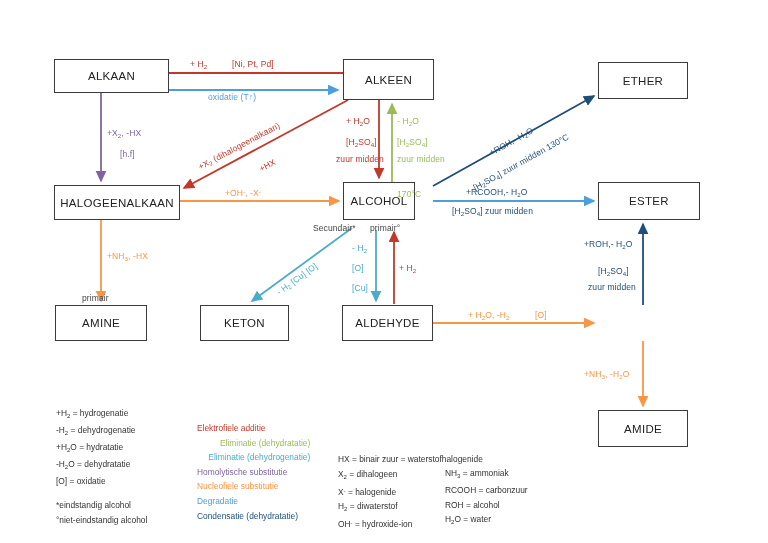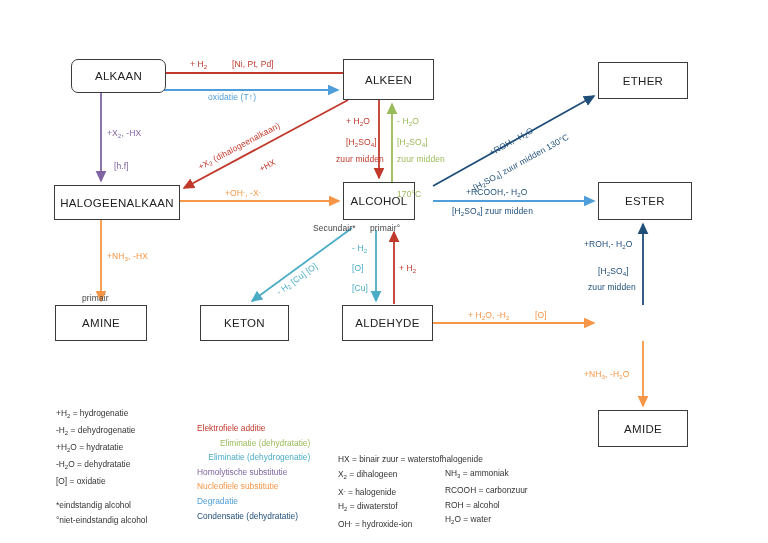--- a/index.html
+++ b/index.html
@@ -114,41 +114,41 @@
 
     <line x1="394" y1="304" x2="394" y2="232" stroke="#c0392b" stroke-width="1.8" marker-end="url(#ah-red)"></line>
 
     <line x1="432" y1="323" x2="594" y2="323" stroke="#f79646" stroke-width="1.8" marker-end="url(#ah-orange)"></line>
 
     <line x1="643" y1="305" x2="643" y2="224" stroke="#1f4e79" stroke-width="1.8" marker-end="url(#ah-navy)"></line>
 
     <line x1="643" y1="341" x2="643" y2="406" stroke="#f79646" stroke-width="1.8" marker-end="url(#ah-orange)"></line>
   </svg>
 
-  <div class="node" style="left:71px;top:59px;width:95px;height:34px;border-radius:7px;">
+  <div class="node" style="left:54px;top:59px;width:115px;height:34px;">
     <span>ALKAAN</span>
   </div>
 
   <div class="node" style="left:343px;top:59px;width:91px;height:41px;">
     <span>ALKEEN</span>
   </div>
 
   <div class="node" style="left:598px;top:62px;width:90px;height:37px;">
     <span>ETHER</span>
   </div>
 
   <div class="node" style="left:54px;top:185px;width:126px;height:35px;">
     <span>HALOGEENALKAAN</span>
   </div>
 
   <div class="node" style="left:343px;top:182px;width:72px;height:38px;">
     <span>ALCOHOL</span>
   </div>
 
-  <div class="node" style="left:598px;top:182px;width:94px;height:38px;justify-content:center;">
+  <div class="node" style="left:598px;top:182px;width:102px;height:38px;justify-content:center;">
     <span>ESTER</span>
   </div>
 
   <div class="node" style="left:55px;top:305px;width:92px;height:36px;">
     <span>AMINE</span>
   </div>
 
   <div class="node" style="left:200px;top:305px;width:89px;height:36px;">
     <span>KETON</span>
   </div>
@@ -160,21 +160,21 @@
 
   <div class="node" style="left:598px;top:410px;width:90px;height:37px;">
     <span>AMIDE</span>
   </div>
 
   <div class="lbl" style="left:190px;top:58px;color:#c0392b;">+ H<sub>2</sub></div>
   <div class="lbl" style="left:232px;top:58px;color:#c0392b;">[Ni, Pt, Pd]</div>
   <div class="lbl" style="left:208px;top:91px;color:#4f9ed9;">oxidatie (T↑)</div>
 
   <div class="lbl" style="left:107px;top:127px;color:#8064a2;">+X<sub>2</sub>, -HX</div>
-  <div class="lbl" style="left:114px;top:148px;color:#8064a2;margin-top:12px;">[h.f]</div>
+  <div class="lbl" style="left:120px;top:148px;color:#8064a2;">[h.f]</div>
 
   <div class="lbl rot" style="left:196px;top:162px;color:#c0392b;transform:rotate(-28deg);">+X<sub>2</sub> (dihalogeenalkaan)</div>
   <div class="lbl rot" style="left:257px;top:164px;color:#c0392b;transform:rotate(-28deg);">+HX</div>
 
   <div class="lbl" style="left:346px;top:115px;color:#c0392b;">+ H<sub>2</sub>O</div>
   <div class="lbl" style="left:346px;top:136px;color:#c0392b;">[H<sub>2</sub>SO<sub>4</sub>]</div>
   <div class="lbl" style="left:336px;top:153px;color:#c0392b;">zuur midden</div>
 
   <div class="lbl" style="left:397px;top:115px;color:#9bbb59;">- H<sub>2</sub>O</div>
   <div class="lbl" style="left:397px;top:136px;color:#9bbb59;">[H<sub>2</sub>SO<sub>4</sub>]</div>

